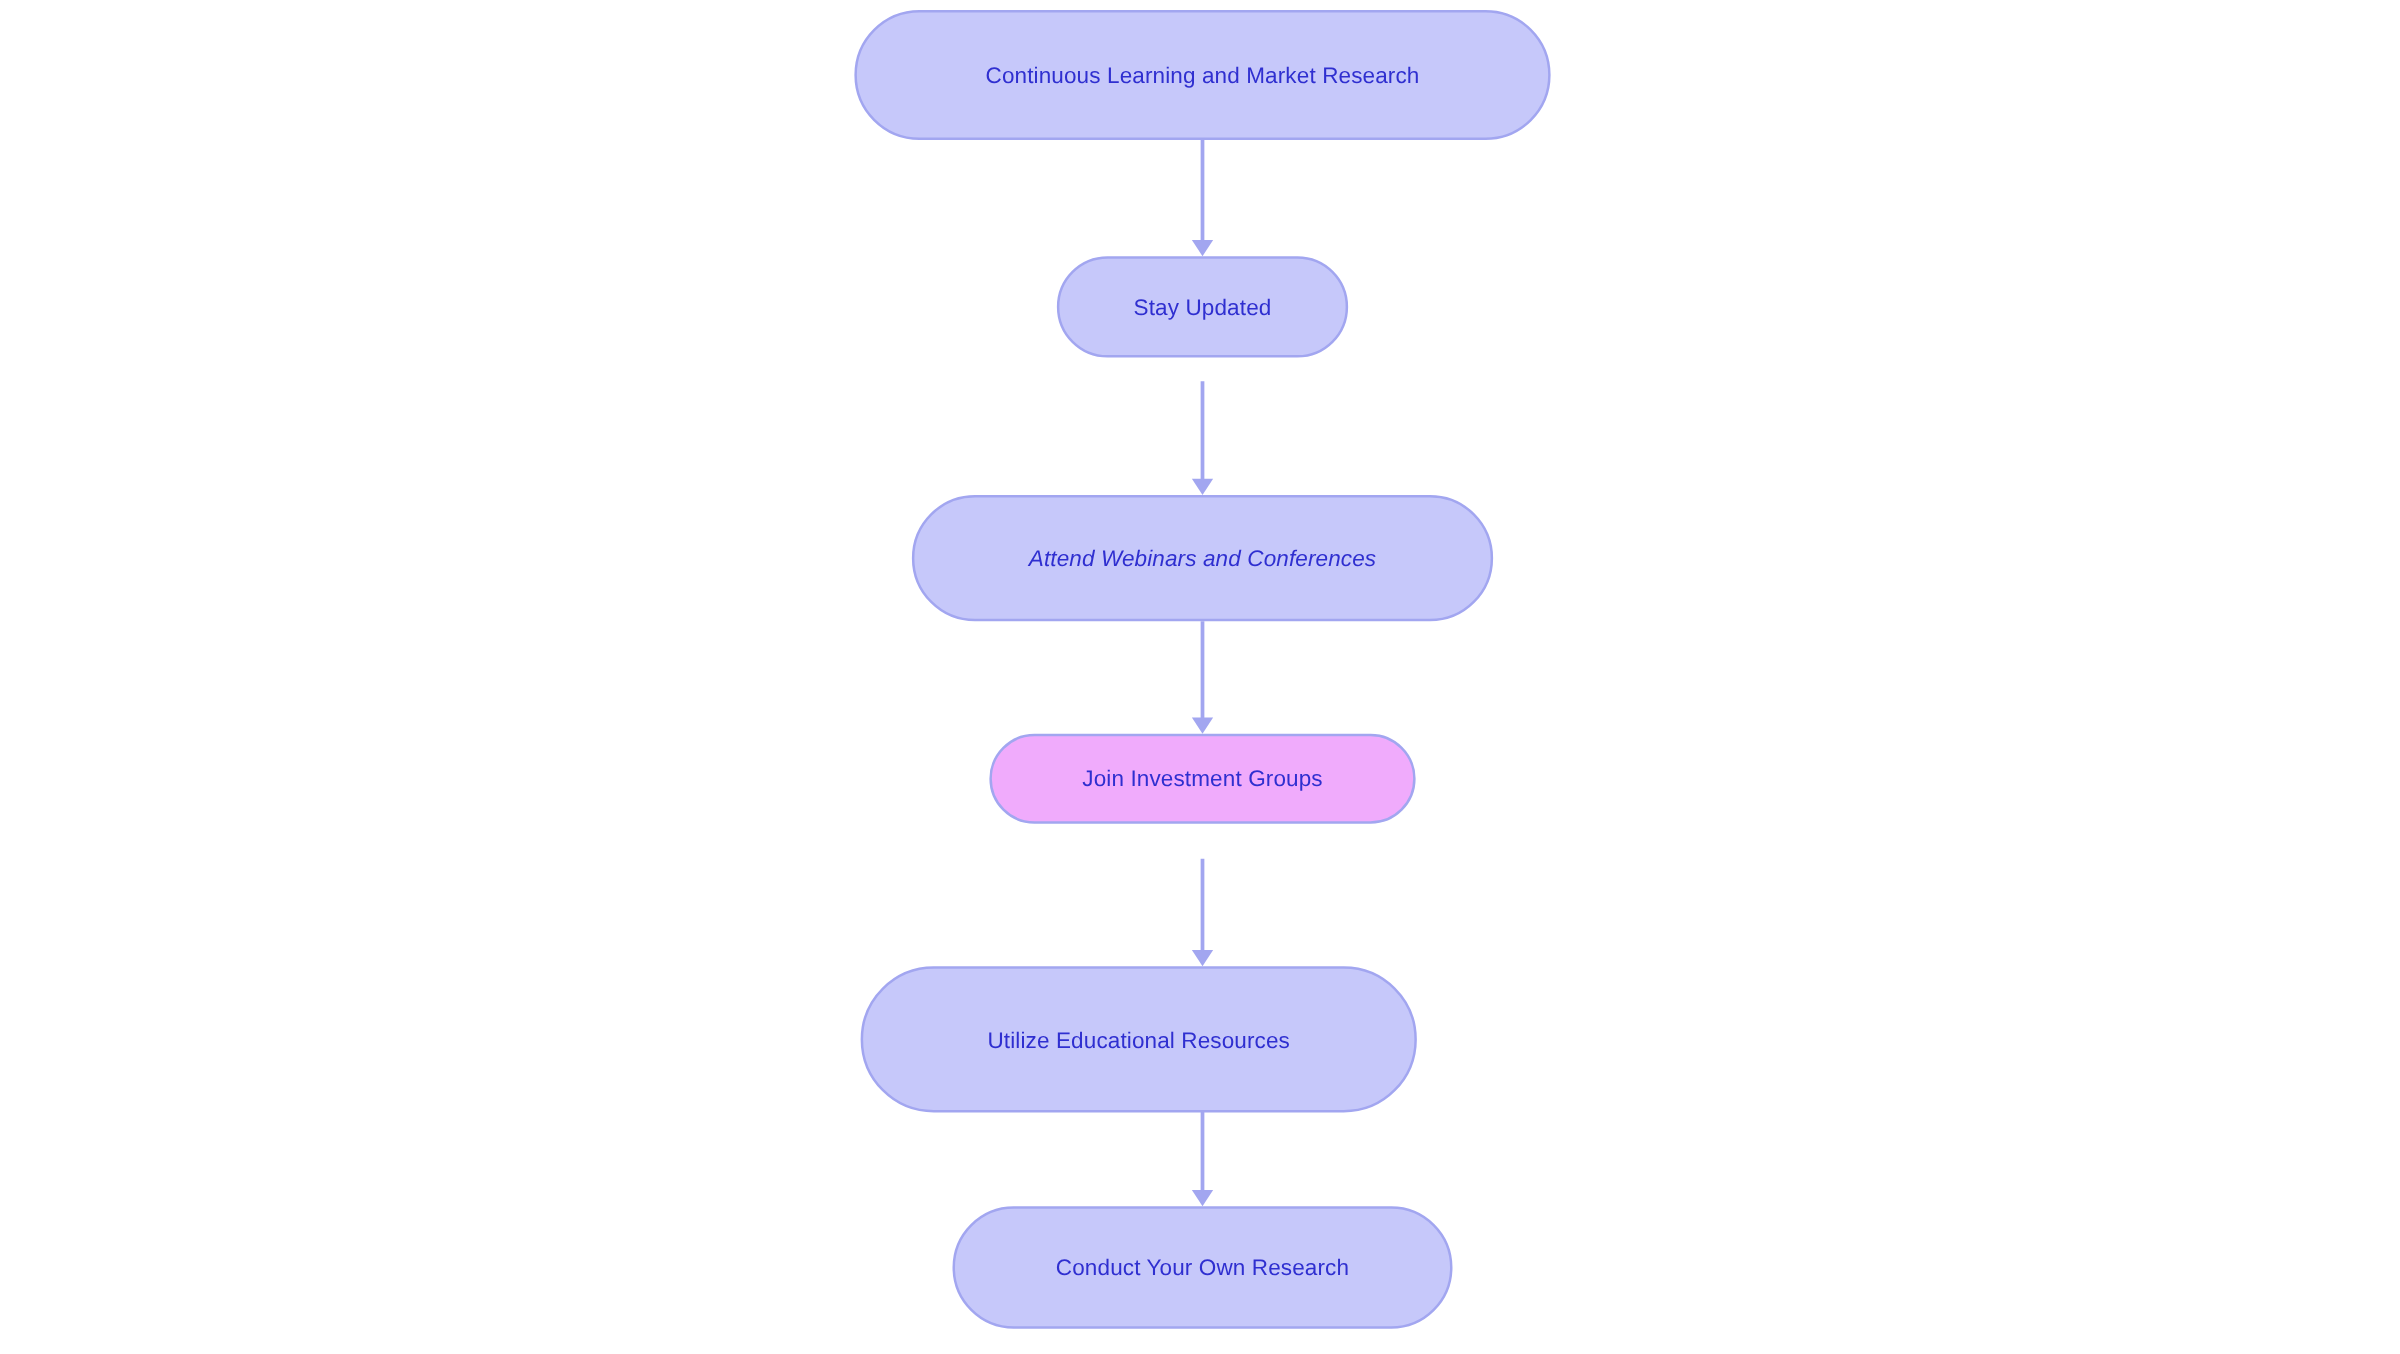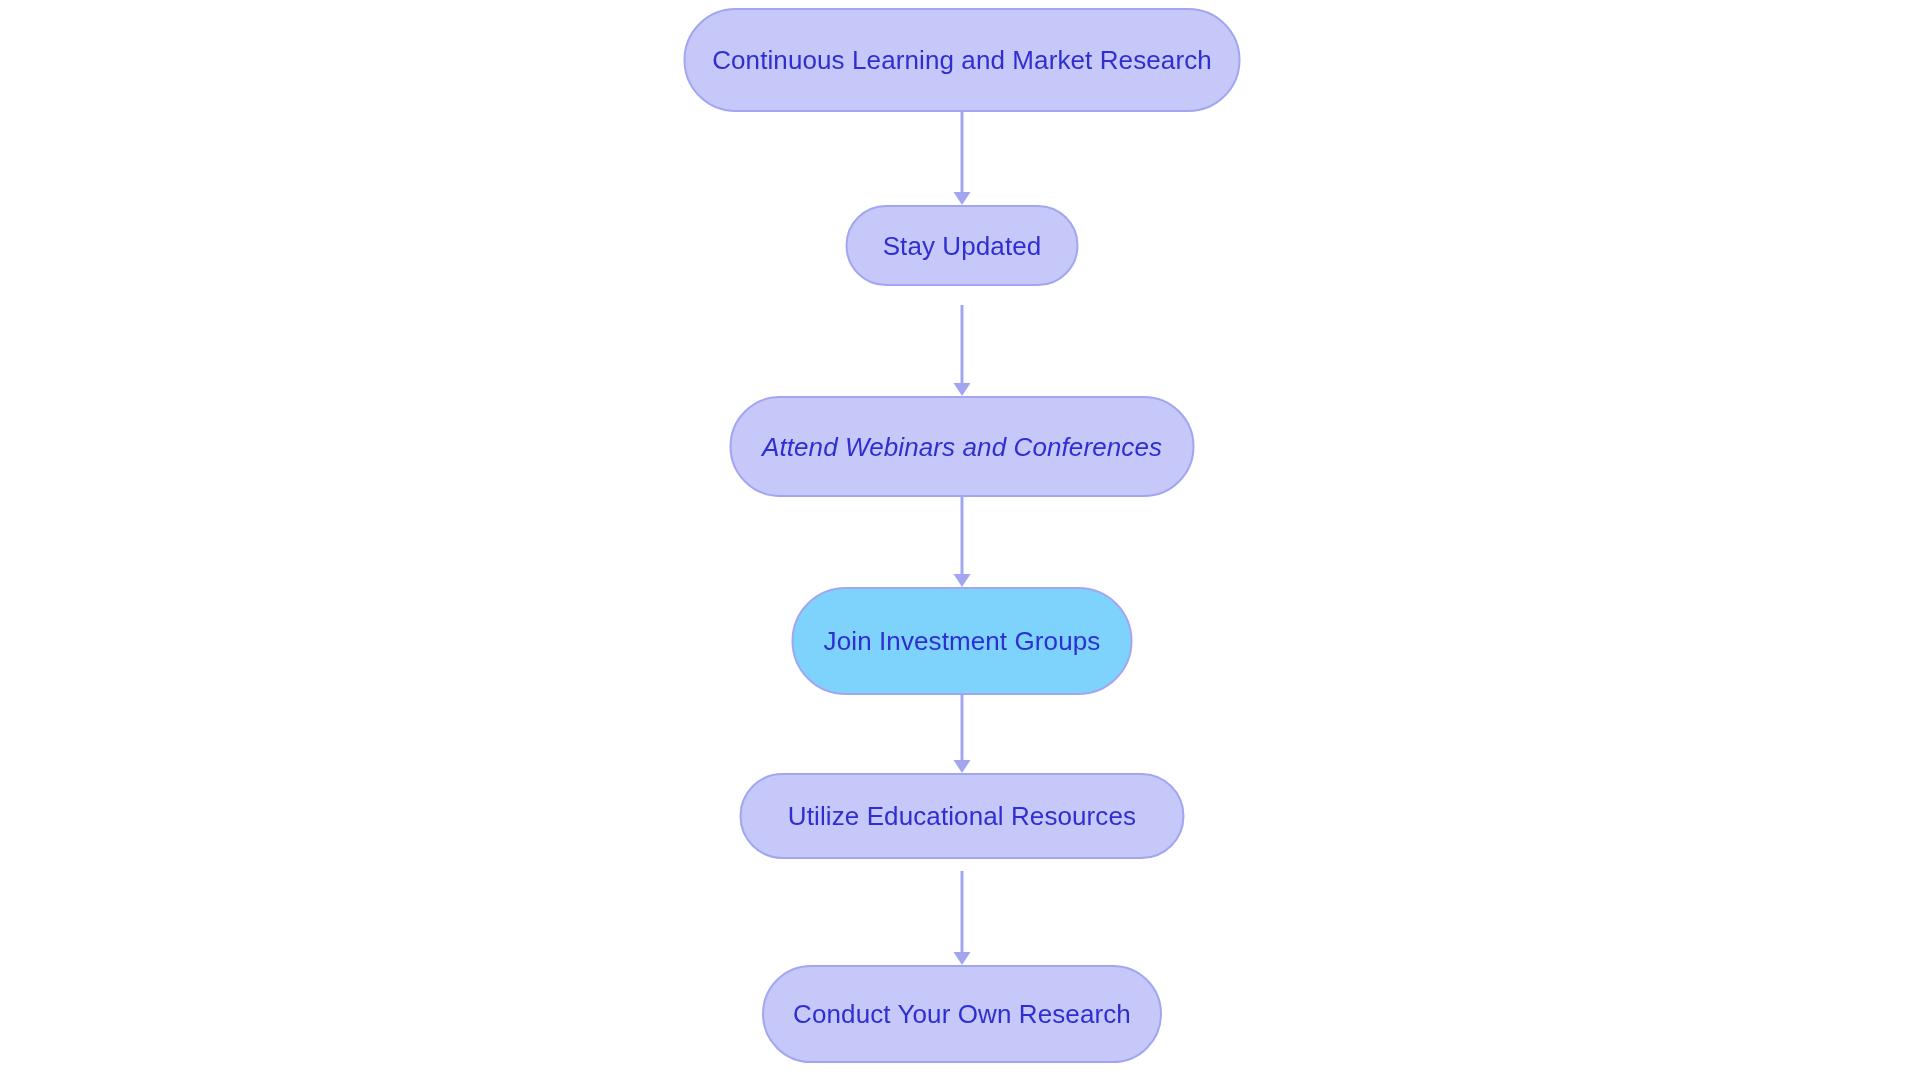--- a/index.html
+++ b/index.html
@@ -38,21 +38,21 @@
     justify-content: center;
     background: #c6c8fa;
     border: 2px solid #a2a6f0;
     border-radius: 60px;
     transform: translateX(-50%);
   }
 
   .node-label {
     color: #2f2fd0;
     font-family: "Liberation Sans", sans-serif;
-    font-size: 26px;
+    font-size: 18px;
     font-weight: 400;
     letter-spacing: 0.1px;
     white-space: nowrap;
     line-height: 1;
     text-align: center;
   }
 </style>
 </head>
 <body>
 
@@ -86,24 +86,24 @@
   <div id="nodes-group">
       <div class="node" style="left: 962px; top: 8px; width: 557px; height: 104px; background: rgb(198, 200, 250); border-color: rgb(162, 166, 240);">
         <span class="node-label" style="color: rgb(47, 47, 208);">Continuous Learning and Market Research</span>
       </div>
       <div class="node" style="left: 962px; top: 205px; width: 233px; height: 81px; background: rgb(198, 200, 250); border-color: rgb(162, 166, 240);">
         <span class="node-label" style="color: rgb(47, 47, 208);">Stay Updated</span>
       </div>
       <div class="node" style="left: 962px; top: 396px; width: 465px; height: 101px; background: rgb(198, 200, 250); border-color: rgb(162, 166, 240); font-style: italic;">
         <span class="node-label" style="color: rgb(47, 47, 208);">Attend Webinars and Conferences</span>
       </div>
-      <div class="node" style="left: 962px; top: 587px; width: 341px; height: 108px; background: #7dd3fc; border-color: rgb(162, 166, 240);">
+      <div class="node" style="left: 962px; top: 587px; width: 341px; height: 72px; background: #f0abfc; border-color: rgb(162, 166, 240);">
         <span class="node-label" style="color: rgb(47, 47, 208);">Join Investment Groups</span>
       </div>
-      <div class="node" style="left: 962px; top: 773px; width: 445px; height: 86px; background: rgb(198, 200, 250); border-color: rgb(162, 166, 240);">
+      <div class="node" style="left: 911px; top: 773px; width: 445px; height: 117px; background: rgb(198, 200, 250); border-color: rgb(162, 166, 240);">
         <span class="node-label" style="color: rgb(47, 47, 208);">Utilize Educational Resources</span>
       </div>
       <div class="node" style="left: 962px; top: 965px; width: 400px; height: 98px; background: rgb(198, 200, 250); border-color: rgb(162, 166, 240);">
         <span class="node-label" style="color: rgb(47, 47, 208); text-align: right;">Conduct Your Own Research</span>
       </div>
     </div>
 
 </div>
 
 </body></html>

